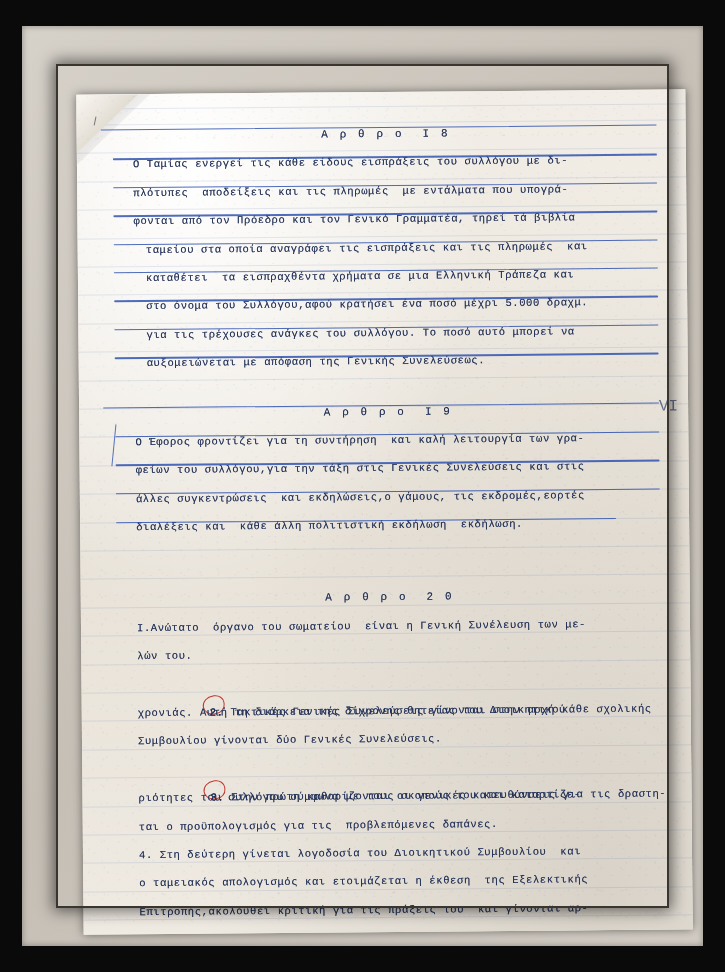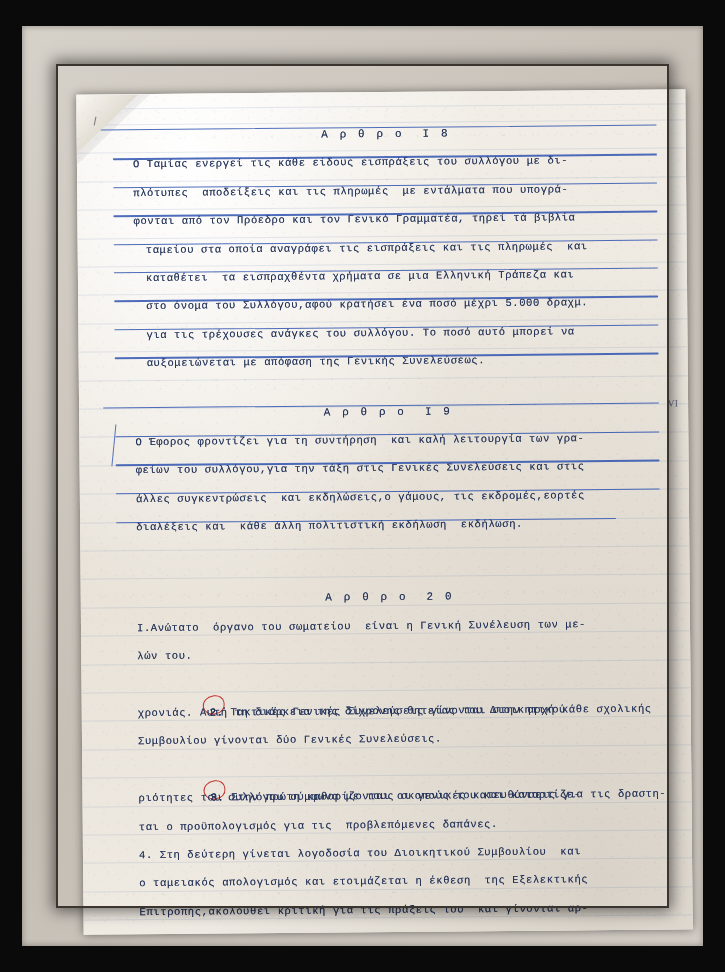--- a/index.html
+++ b/index.html
@@ -175,22 +175,22 @@
     width: 1px; height: 9px;
     background: #4a4a55;
     transform: rotate(12deg);
     opacity: 0.7;
   }
   
   #vimark {
     position: absolute;
     right: 10px;
     top: 308px;
-    font-family: Liberation Serif, serif;
-    font-size: 10px;
+    font-family: Liberation Mono, monospace;
+    font-size: 16px;
     color: #3c4a6b;
     opacity: 0.75;
   }
   
   #leftstroke {
     position: absolute;
     left: 34px;
     top: 330px;
     width: 1.4px;
     height: 42px;

